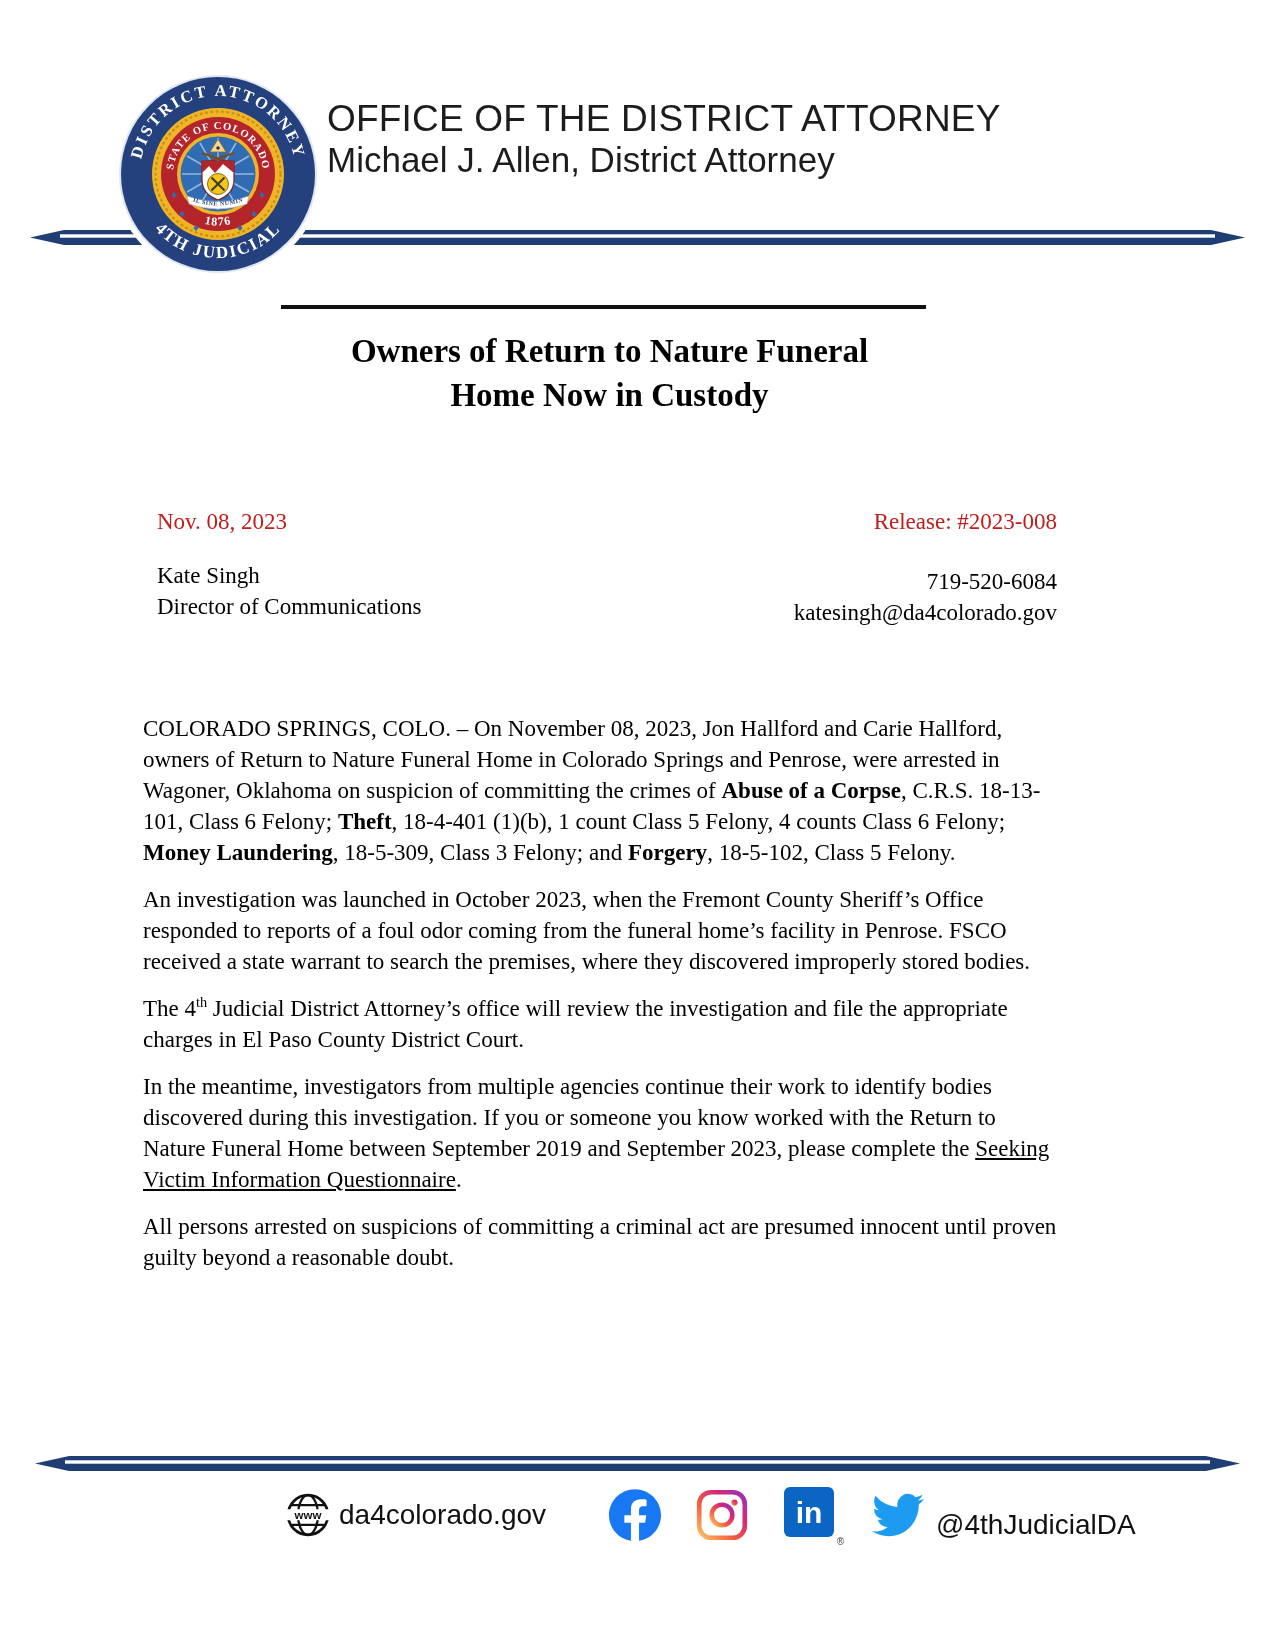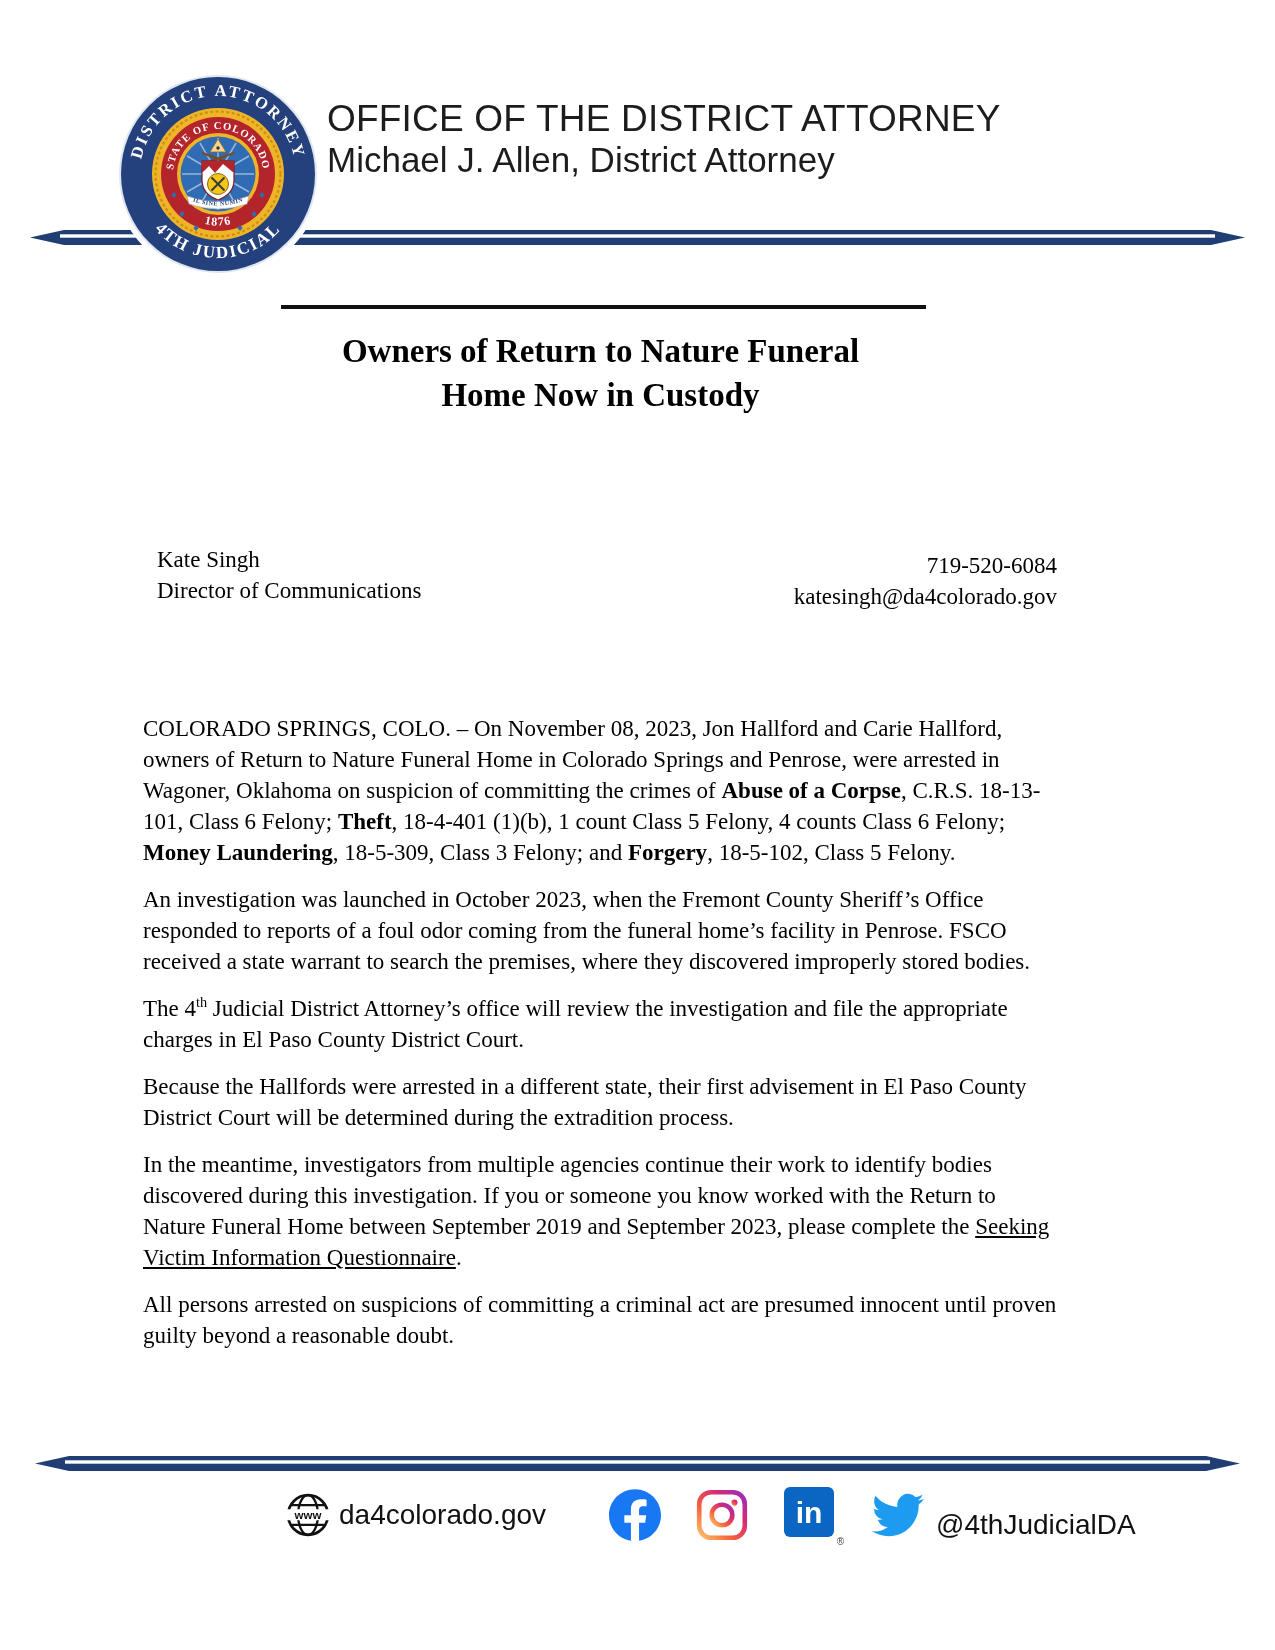--- a/index.html
+++ b/index.html
@@ -21,32 +21,32 @@
   .header-subtitle{ font-size:35px; line-height:37px; }
   .header-tagline { font-size:23px; line-height:30px; margin-top:3px; }
   .divider { position:absolute; z-index:1; }
   .divider.header-div { left:30px;  top:229px; width:1215px; height:17px; }
   .divider.footer-div { left:35px;  top:1455px; width:1205px; height:17px; }
   
   .headline-rule {
     position:absolute; left:281px; top:305px; width:645px; height:4px; background:#111;
   }
   .headline {
-    position:absolute; left:139px; top:329px; width:923px;
+    position:absolute; left:148px; top:329px; width:923px;
     text-align:center; font-weight:bold; font-size:33px; line-height:44px;
   }
   .headline span { display:block; }
   
   .meta-row1 {
     position:absolute; left:157px; top:509px; width:900px;
     display:flex; justify-content:space-between;
     font-size:23px; color:#c01d1d;
   }
   .meta-row2 {
-    position:absolute; left:157px; top:544px; width:900px;
+    position:absolute; left:157px; top:560px; width:900px;
     display:flex; justify-content:space-between; font-size:23px;
   }
   .contact-left  { line-height:31px; }
   .contact-right { text-align:right; line-height:31px; padding-top:6px; }
   
   .body-copy {
     position:absolute; left:143px; top:697px; width:918px;
     font-size:23px; line-height:31px;
   }
   .body-copy p { margin:16px 0 15px 0; }
@@ -161,36 +161,39 @@
     <div class="header-title">OFFICE OF THE DISTRICT ATTORNEY</div>
     <div class="header-subtitle">Michael J. Allen, District Attorney</div>
   </div>
 
   <div class="headline-rule"></div>
   <div class="headline">
     <span>Owners of Return to Nature Funeral</span>
     <span>Home Now in Custody</span>
   </div>
 
+  <div class="meta-row1">
+    <span>Nov. 08, 2023</span>
+    <span>Release: #2023-008</span>
+  </div>
   <div class="meta-row2">
     <div class="contact-left">
       <div>Kate Singh</div>
       <div>Director of Communications</div>
     </div>
     <div class="contact-right">
       <div>719-520-6084</div>
       <div>katesingh@da4colorado.gov</div>
     </div>
   </div>
 
   <div class="body-copy">
     <p><span>COLORADO SPRINGS, COLO. – On November 08, 2023, Jon Hallford and Carie Hallford, owners of Return to Nature Funeral Home in Colorado Springs and Penrose, were arrested in Wagoner, Oklahoma on suspicion of committing the crimes of </span><b>Abuse of a Corpse</b><span>, C.R.S. 18-13-101, Class 6 Felony; </span><b>Theft</b><span>, 18-4-401 (1)(b), 1 count Class 5 Felony, 4 counts Class 6 Felony; </span><b>Money Laundering</b><span>, 18-5-309, Class 3 Felony; and </span><b>Forgery</b><span>, 18-5-102, Class 5 Felony.</span></p>
     <p><span>An investigation was launched in October 2023, when the Fremont County Sheriff’s Office responded to reports of a foul odor coming from the funeral home’s facility in Penrose. FSCO received a state warrant to search the premises, where they discovered improperly stored bodies.</span></p>
     <p><span>The 4</span><sup>th</sup><span> Judicial District Attorney’s office will review the investigation and file the appropriate charges in El Paso County District Court.</span></p>
-    <p><span>Because the Hallfords were arrested in a different state, their first advisement in El Paso County District Court will be determined during the extradition process.</span></p>
     <p><span>In the meantime, investigators from multiple agencies continue their work to identify bodies discovered during this investigation. If you or someone you know worked with the Return to Nature Funeral Home between September 2019 and September 2023, please complete the </span><a class="doc-link">Seeking Victim Information Questionnaire</a><span>.</span></p>
     <p><span>All persons arrested on suspicions of committing a criminal act are presumed innocent until proven guilty beyond a reasonable doubt.</span></p>
   </div>
 
   <svg class="divider footer-div" viewBox="0 0 1205 17" preserveAspectRatio="none">
     <polygon points="0,8.5 34,1 1171,1 1205,8.5 1171,16 34,16" fill="#1f3e73"></polygon>
     <rect x="30" y="5.3" width="1145" height="3.4" fill="#ffffff"></rect>
   </svg>
 
   <div class="social-row">

